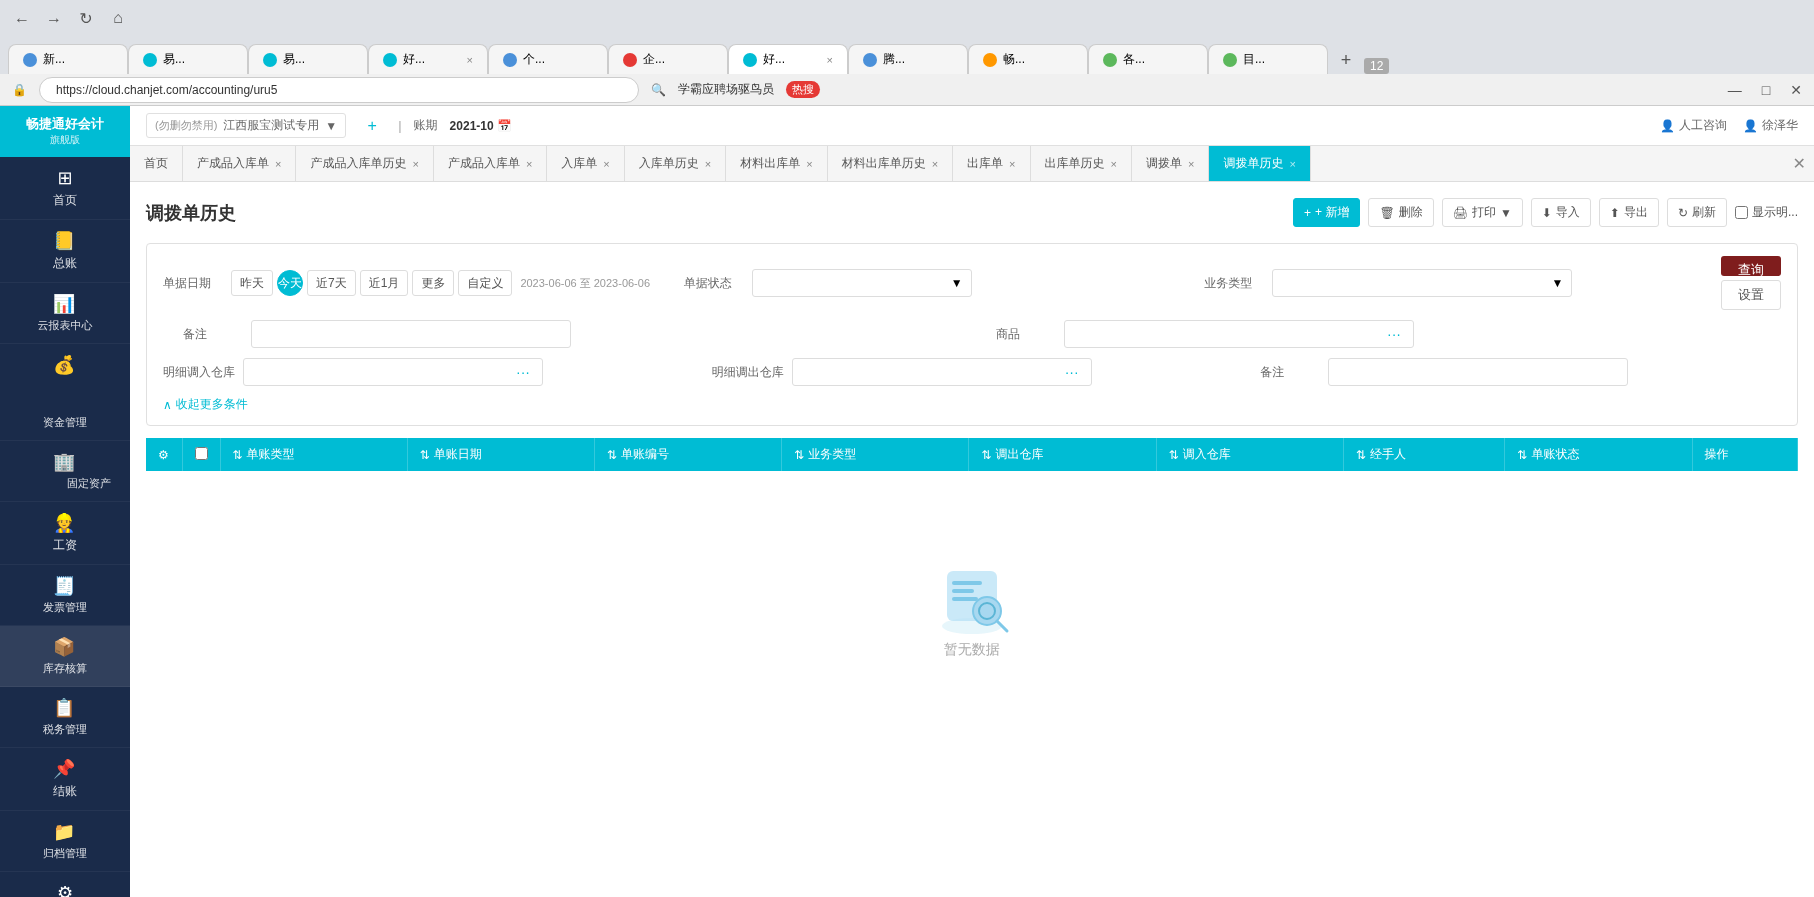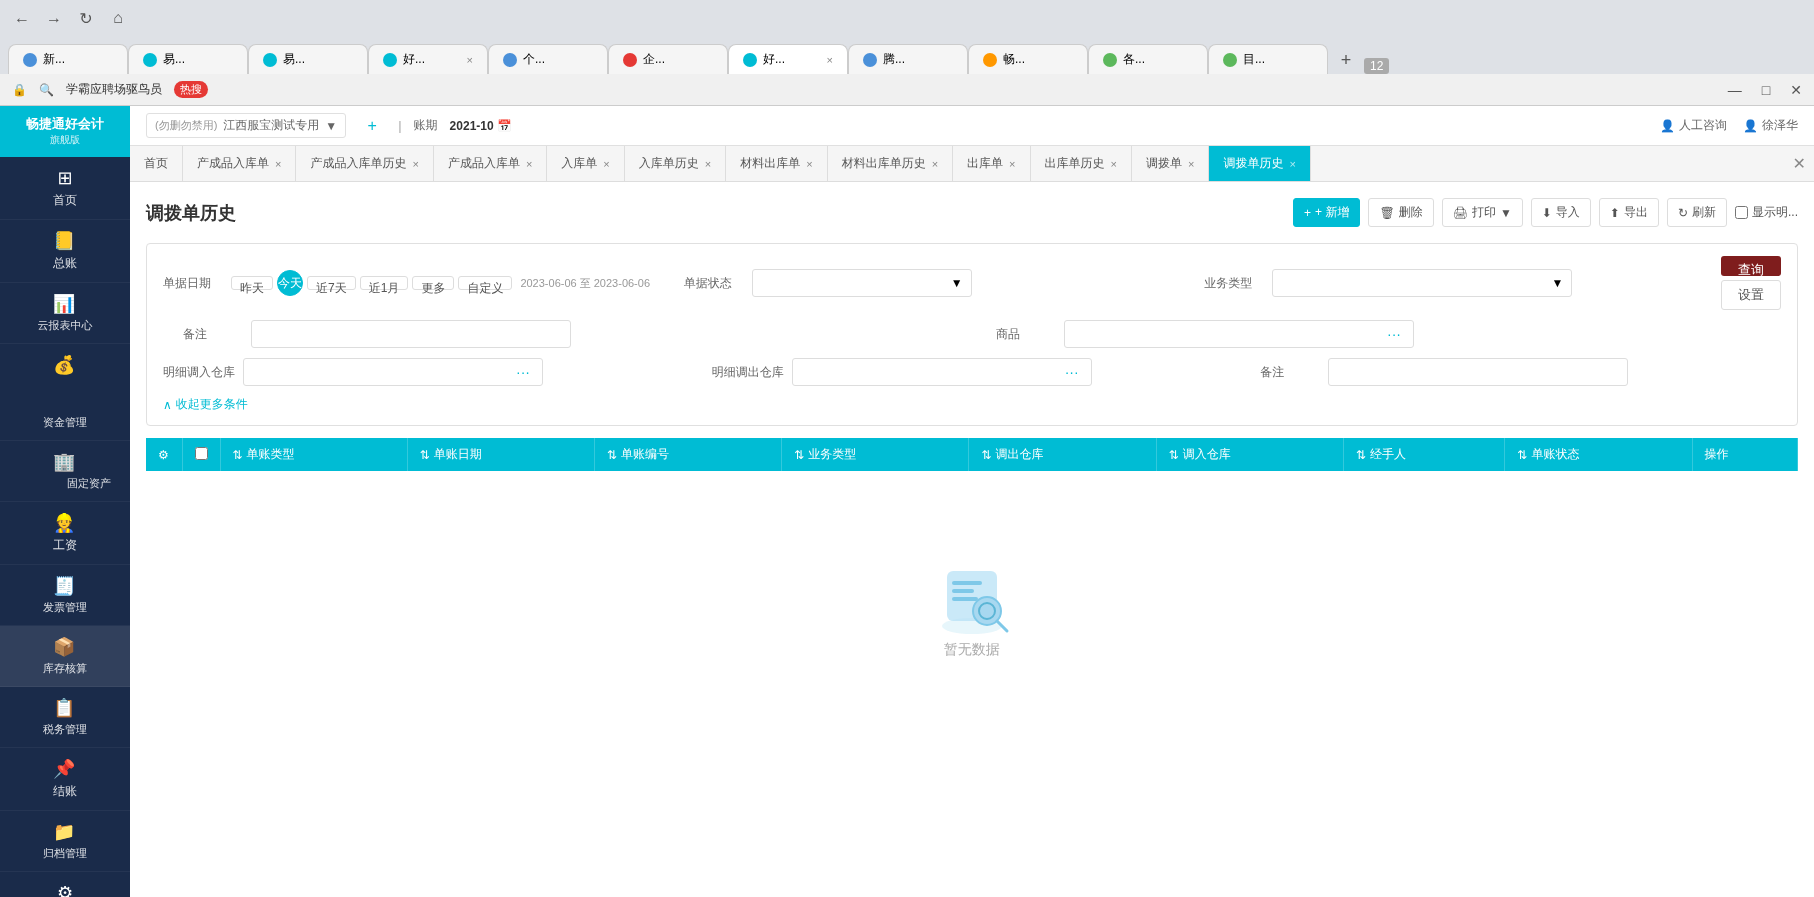--- a/index.html
+++ b/index.html
@@ -55,21 +55,21 @@
     .show-all-btn { font-size: 12px; color: #555; display: flex; align-items: center; gap: 4px; }
 
     
     .search-panel { border: 1px solid #e0e0e0; border-radius: 4px; padding: 12px 16px; background: #fff; margin-bottom: 12px; }
     .search-row { display: flex; align-items: center; gap: 8px; margin-bottom: 10px; }
     .search-row:last-child { margin-bottom: 0; }
     .search-label { font-size: 12px; color: #666; white-space: nowrap; min-width: 60px; }
     .search-input { border: 1px solid #ddd; border-radius: 3px; padding: 4px 8px; font-size: 12px; height: 28px; }
     .search-input-wide { width: 320px; }
     .date-filter-group { display: flex; align-items: center; gap: 4px; }
-    .date-btn { padding: 3px 8px; border: 1px solid #ddd; border-radius: 3px; font-size: 12px; cursor: pointer; background: #fff; color: #555; height: 14px; }
+    .date-btn { padding: 3px 8px; border: 1px solid #ddd; border-radius: 3px; font-size: 12px; cursor: pointer; background: #fff; color: #555; height: 26px; }
     .date-btn.active { background: #00bcd4; color: #fff; border-color: #00bcd4; border-radius: 50%; width: 26px; height: 26px; display: flex; align-items: center; justify-content: center; padding: 0; }
     .date-range-text { font-size: 11px; color: #999; margin-left: 4px; }
     .status-select { border: 1px solid #ddd; border-radius: 3px; padding: 4px 8px; font-size: 12px; height: 28px; display: flex; align-items: center; gap: 4px; cursor: pointer; background: #fff; min-width: 220px; justify-content: space-between; }
     .type-select { border: 1px solid #ddd; border-radius: 3px; padding: 4px 8px; font-size: 12px; height: 28px; display: flex; align-items: center; gap: 4px; cursor: pointer; background: #fff; min-width: 300px; justify-content: space-between; }
     .search-section-col { display: flex; align-items: center; gap: 8px; flex: 1; }
     .query-btn { background: #7f1d1d; color: #fff; border: none; border-radius: 3px; padding: 5px 16px; font-size: 13px; cursor: pointer; height: 20px; }
     .setting-btn { background: #fff; color: #555; border: 1px solid #ddd; border-radius: 3px; padding: 5px 16px; font-size: 13px; cursor: pointer; height: 30px; }
     .more-filters-btn { display: flex; align-items: center; gap: 4px; color: #00bcd4; cursor: pointer; font-size: 12px; margin: 8px auto 0; text-align: center; }
     .ellipsis-btn { color: #00bcd4; cursor: pointer; font-size: 14px; padding: 0 4px; }
 
@@ -146,20 +146,21 @@
   <div class="browser-tab">
     <span style="width:14px;height:14px;background:#5cb85c;border-radius:50%;display:inline-block;"></span>
     <span style="font-size:12px;">目...</span>
   </div>
   <button class="nav-btn" style="font-size:18px;margin-left:4px;">+</button>
   <span style="background:#aaa;color:#fff;border-radius:3px;padding:1px 6px;font-size:12px;margin-left:4px;">12</span>
 </div>
 
 <div class="browser-address-bar">
   <span style="font-size:12px;color:#666;">🔒</span>
+  <input class="address-input" type="text" value="https://cloud.chanjet.com/accounting/uru5" style="">
   <span style="font-size:12px;color:#666;">🔍</span>
   <span style="font-size:12px;color:#333;">学霸应聘场驱鸟员</span>
   <span style="background:#e53935;color:#fff;border-radius:10px;padding:1px 6px;font-size:11px;">热搜</span>
   <span style="margin-left:auto;font-size:14px;color:#555;cursor:pointer;">—</span>
   <span style="font-size:14px;color:#555;cursor:pointer;margin-left:8px;">□</span>
   <span style="font-size:14px;color:#555;cursor:pointer;margin-left:8px;">✕</span>
 </div>
 
 <div class="app-container">
 

